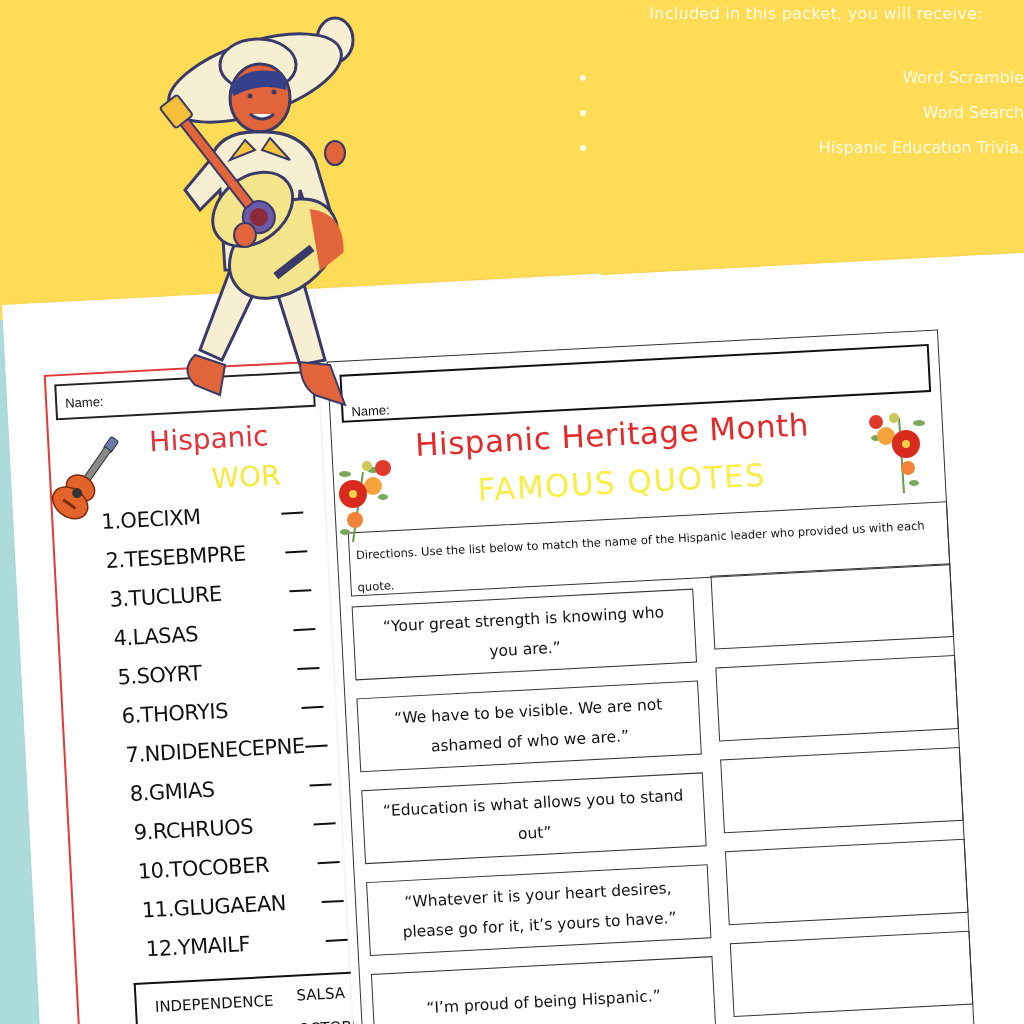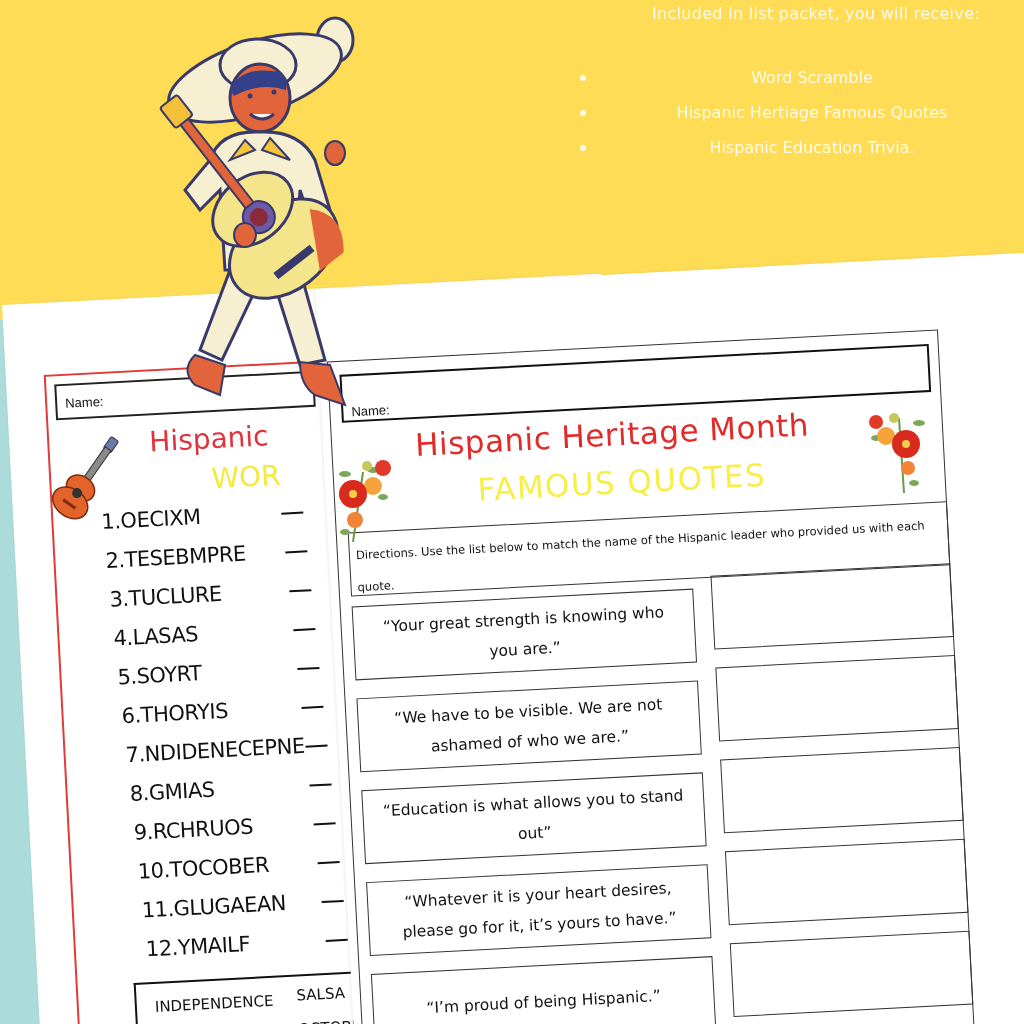--- a/index.html
+++ b/index.html
@@ -18,21 +18,21 @@
   .yellow-band {
     position: absolute; left: 0; top: 0; width: 1024px; height: 320px;
     background: #ffdc55;
   }
   
   .info {
     position: absolute; left: 600px; top: 4px; width: 424px;
     color: #fffbe8; text-align: center;
   }
   .info .intro { font-size: 16px; letter-spacing: 0.3px; margin-bottom: 44px; margin-left: 8px; }
-  .info ul { list-style: none; }
+  .info ul { list-style: none; text-align: right; }
   .info li {
     position: relative; font-size: 16px; height: 35px; line-height: 22px;
     padding-left: 0;
   }
   .info li .bullet {
     position: absolute; left: -20px; top: 8px; width: 6px; height: 6px;
     background: #fffbe8; border-radius: 50%;
   }
 
   
@@ -126,24 +126,24 @@
   .flowers-right { position: absolute; left: 864px; top: 408px; width: 65px; height: 90px; }
   .guitar-small { position: absolute; left: 50px; top: 428px; width: 75px; height: 95px; }
 </style>
 </head>
 <body>
 
 <div class="teal-bg"></div>
 <div class="yellow-band"></div>
 
 <div class="info">
-  <div class="intro">Included in list packet, you will receive:</div>
+  <div class="intro">Included in this packet, you will receive:</div>
   <ul>
     <li><span class="bullet"></span><span>Word Scramble</span></li>
-    <li><span class="bullet"></span><span>Hispanic Hertiage Famous Quotes</span></li>
+    <li><span class="bullet"></span><span>Word Search</span></li>
     <li><span class="bullet"></span><span>Hispanic Education Trivia.</span></li>
   </ul>
 </div>
 
 <div class="page-left">
   <div class="red-frame"></div>
   <div class="name-box"><span>Name:</span></div>
   <div class="title-red">Hispanic</div>
   <div class="title-yellow">WOR</div>
   <div class="scramble">

